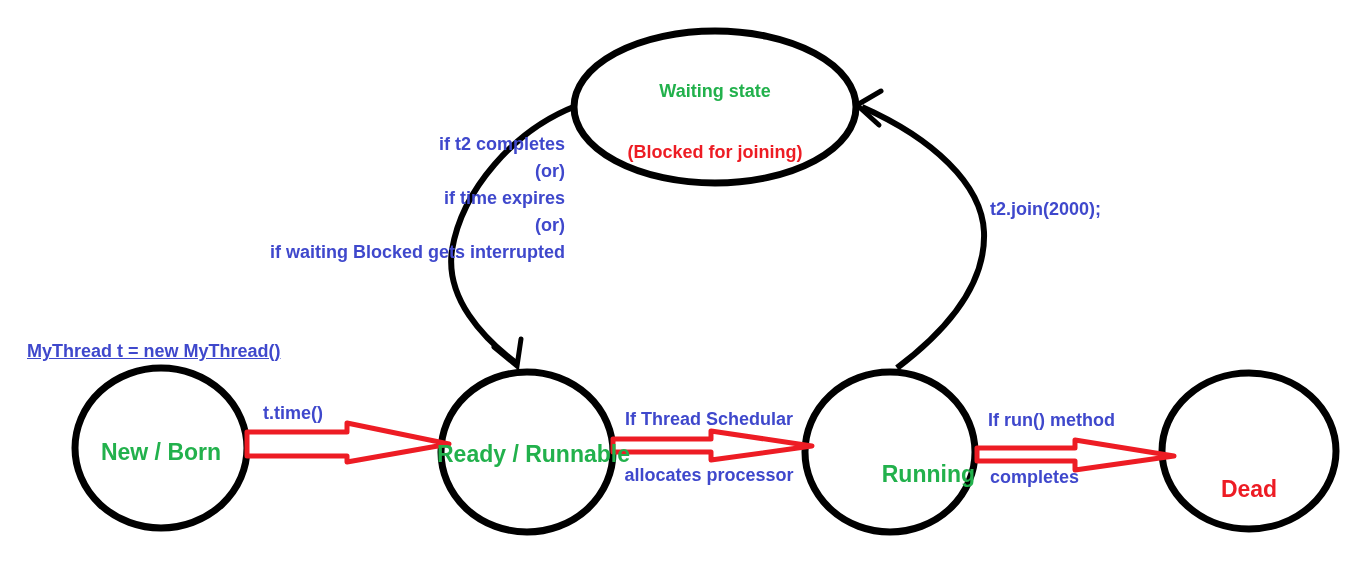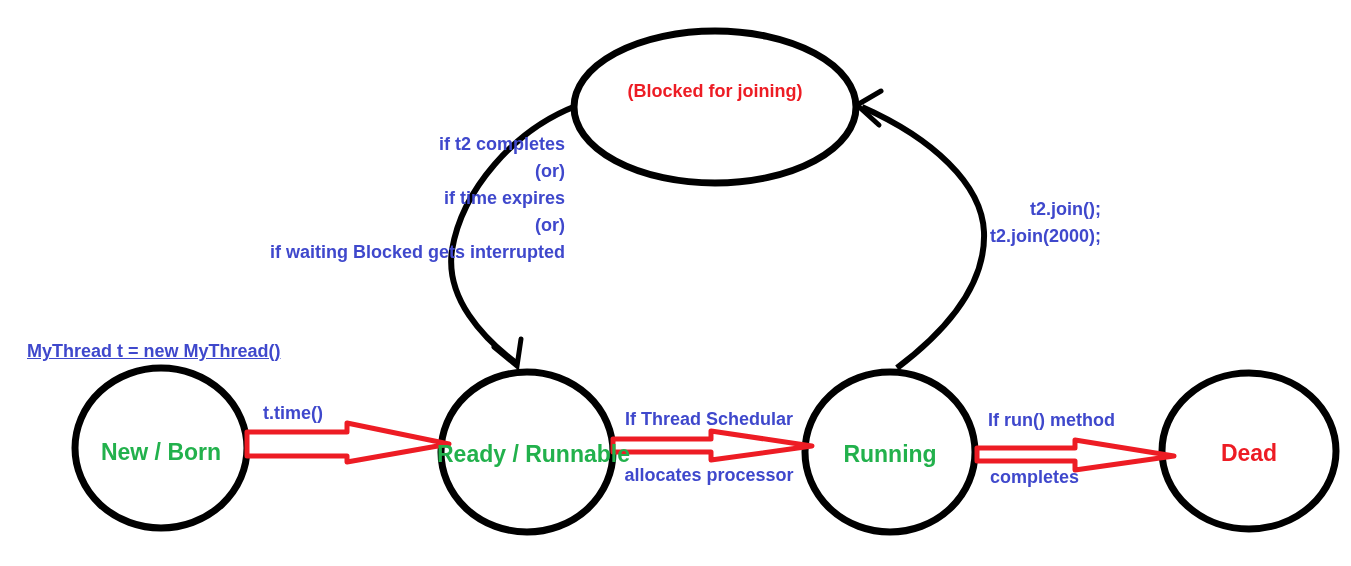--- a/index.html
+++ b/index.html
@@ -11,21 +11,21 @@
     overflow:hidden;
   }
   #shapes{position:absolute;left:0;top:0;width:1351px;height:566px;}
   .lbl{
     position:absolute;
     font-weight:bold;
     white-space:nowrap;
   }
   .blue{color:var(--color-blue,#3f48cc);}
   .green{color:var(--color-green,#22b14c);}
-  .red{color:var(--color-red,#ed1c24);}
+  .red{color:var(--color-red,#ed1c24);margin-top:36px;}
   .t18{font-size:18px;}
   .t19{font-size:23px;}
   .center{text-align:center;}
   .stack{line-height:27px;text-align:right;}
   .stroke-black{stroke:var(--color-black,#000);fill:none;}
   .arrow-block{fill:#ffffff;stroke:var(--color-red,#ed1c24);stroke-width:5;stroke-linejoin:round;}
 </style>
 </head>
 <body>
 
@@ -61,31 +61,31 @@
 
   <div class="lbl blue t18 center stack" style="left:225px;top:131px;width:340px;">
     <div>if t2 completes</div>
     <div>(or)</div>
     <div>if time expires</div>
     <div>(or)</div>
     <div>if waiting Blocked gets interrupted</div>
   </div>
 
   <div class="lbl blue t18 stack" style="left:990px;top:196px;">
-    <div>t2.join();</div>
     <div>t2.join(2000);</div>
   </div>
 
   <div class="lbl t18 center" style="left:595px;top:79px;width:240px;line-height:25px;">
+    <div class="green">Waiting state</div>
     <div class="red">(Blocked for joining)</div>
   </div>
 
   <div class="lbl green t19 center" style="left:76px;top:439px;width:170px;">New / Born</div>
   <div class="lbl green t19 center" style="left:437px;top:441px;width:180px;">Ready / Runnable</div>
-  <div class="lbl green t19 center" style="left:805px;top:441px;width:170px;">Running</div>
+  <div class="lbl green t19 center" style="left:805px;top:461px;width:170px;text-align:right;">Running</div>
   <div class="lbl red t19 center" style="left:1164px;top:440px;width:170px;">Dead</div>
 
   <div class="lbl blue t18" style="left:263px;top:403px;">t.time()</div>
 
   <div class="lbl blue t18 center" style="left:617px;top:409px;width:184px;">If Thread Schedular</div>
   <div class="lbl blue t18 center" style="left:617px;top:465px;width:184px;">allocates processor</div>
 
   <div class="lbl blue t18" style="left:988px;top:410px;">If run() method</div>
   <div class="lbl blue t18" style="left:990px;top:467px;">completes</div>
 

